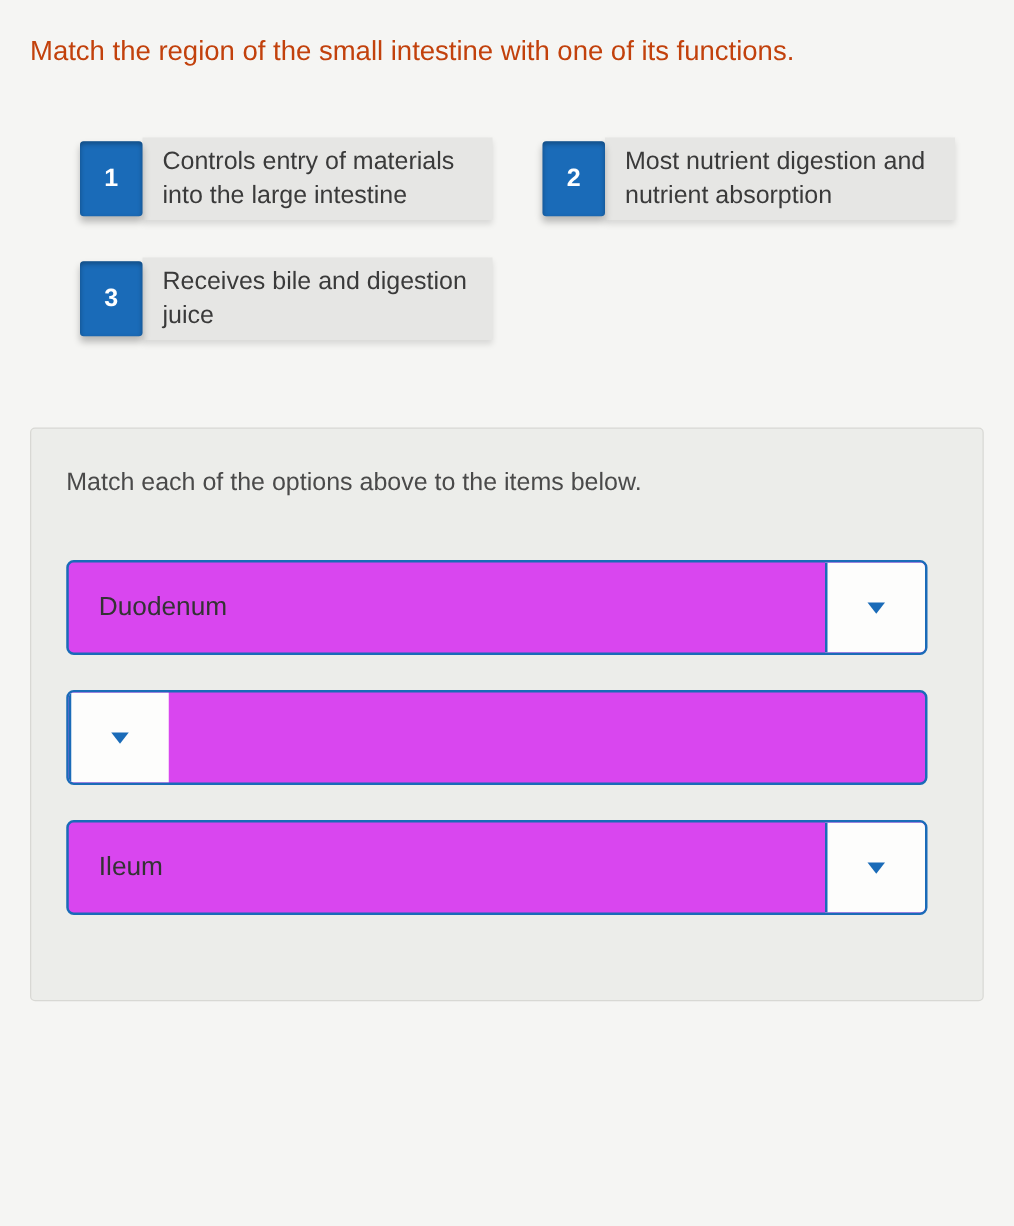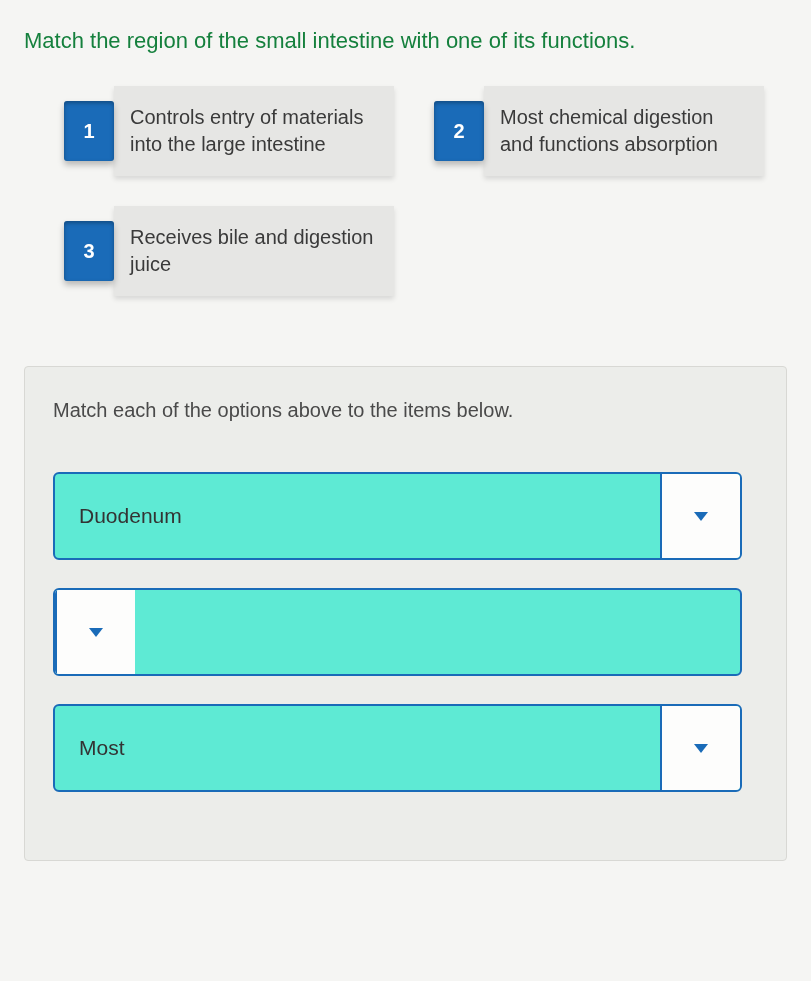--- a/index.html
+++ b/index.html
@@ -6,22 +6,22 @@
   body {
     font-family: -apple-system, BlinkMacSystemFont, "Segoe UI", Arial, sans-serif;
     background: #f5f5f3;
     width: 811px;
     height: 981px;
     padding: 28px 24px;
     color: #3a3a3a;
   }
   .question-title {
     font-size: 22px;
-    color: #15803d;
-    margin-bottom: 32px;
+    color: #c2410c;
+    margin-bottom: 56px;
     font-weight: 400;
   }
   .options-grid {
     display: flex;
     flex-wrap: wrap;
     gap: 30px 40px;
     margin-left: 40px;
     margin-bottom: 70px;
   }
   .option-item {
@@ -44,21 +44,21 @@
     align-items: center;
     justify-content: center;
     font-size: 20px;
     font-weight: 600;
     border-radius: 3px;
     box-shadow: 0 4px 6px rgba(0,0,0,0.25), inset 0 2px 4px rgba(0,0,0,0.3);
   }
   .option-text {
     background: #e6e6e4;
     flex: 1;
-    padding: 18px 16px;
+    padding: 6px 16px;
     font-size: 20px;
     color: #3a3a3a;
     line-height: 1.35;
     display: flex;
     align-items: center;
     box-shadow: 0 3px 5px rgba(0,0,0,0.12);
   }
   .match-panel {
     background: #ecedea;
     border: 1px solid #d8d8d4;
@@ -67,23 +67,23 @@
   }
   .match-instruction {
     font-size: 20px;
     color: #4a4a4a;
     margin-bottom: 50px;
   }
   .match-row {
     display: flex;
     border: 2px solid #1a6bb8;
     border-radius: 6px;
-    background: #5eead4;
+    background: #d946ef;
     margin-bottom: 28px;
-    height: 88px;
+    height: 76px;
     overflow: hidden;
   }
   .match-label {
     flex: 1;
     padding: 0 24px;
     font-size: 21px;
     color: #333;
     display: flex;
     align-items: center;
   }
@@ -113,21 +113,21 @@
   <div class="option-item">
     <div class="option-badge-wrap">
       <div class="option-badge">1</div>
     </div>
     <div class="option-text">Controls entry of materials into the large intestine</div>
   </div>
   <div class="option-item">
     <div class="option-badge-wrap">
       <div class="option-badge">2</div>
     </div>
-    <div class="option-text">Most chemical digestion and functions absorption</div>
+    <div class="option-text">Most nutrient digestion and nutrient absorption</div>
   </div>
   <div class="option-item">
     <div class="option-badge-wrap">
       <div class="option-badge">3</div>
     </div>
     <div class="option-text">Receives bile and digestion juice</div>
   </div>
 </div>
 
 <div class="match-panel">
@@ -140,18 +140,18 @@
     </div>
   </div>
 
   <div class="match-row">
     <div class="match-dropdown">
       <div class="caret"></div>
     </div>
   </div>
 
   <div class="match-row">
-    <div class="match-label">Most</div>
+    <div class="match-label">Ileum</div>
     <div class="match-dropdown">
       <div class="caret"></div>
     </div>
   </div>
 </div>
 
 </body></html>

